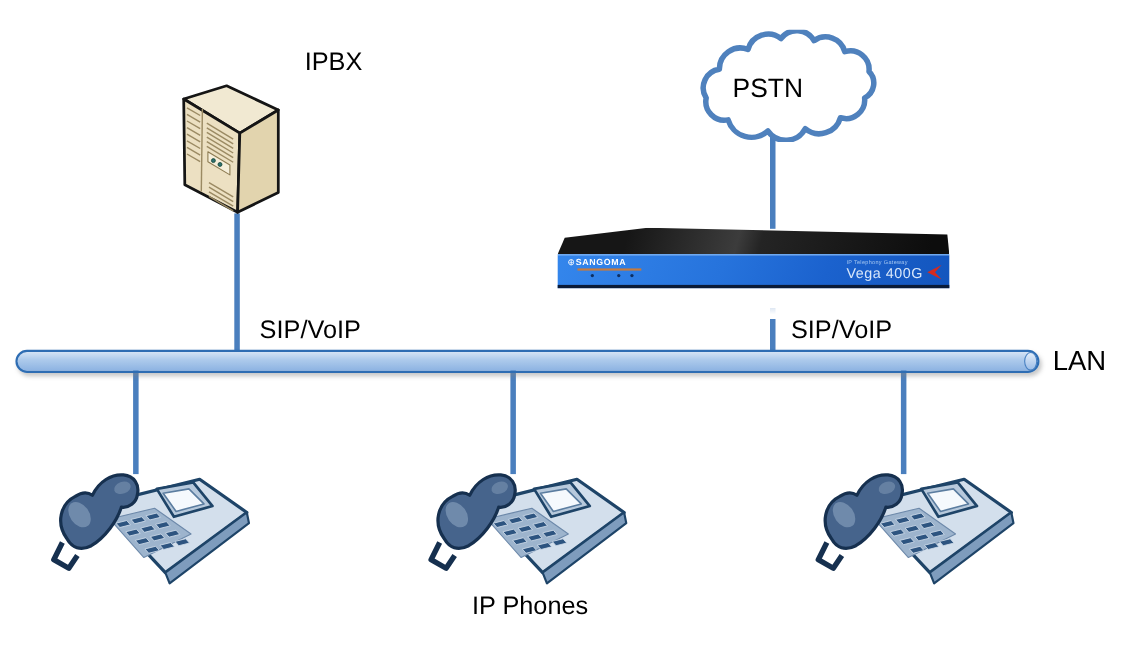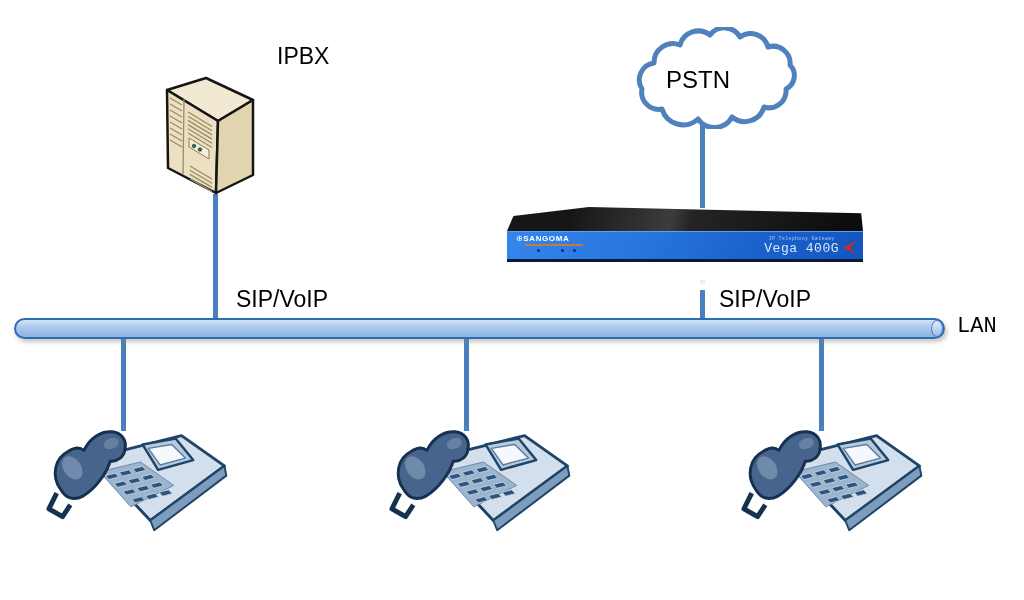--- a/index.html
+++ b/index.html
@@ -22,21 +22,21 @@
       clip-path:polygon(0% 100%,1.8% 38%,23% 0%,99.5% 26%,100% 100%);}
   .vega-front{position:relative;height:31px;width:100%;
       background:linear-gradient(113deg,#3486ec 0%,#2673dc 42%,#1b62ce 68%,#1355bd 100%);
       border-top:1px solid #5ea0f0;box-sizing:border-box;}
   .vega-front::after{content:"";position:absolute;left:0;bottom:0;width:100%;height:3px;background:#0a1b38;}
   .vega-brand{position:absolute;left:9px;top:3px;font-size:8px;font-weight:bold;
       color:#fff;letter-spacing:.6px;line-height:8px;}
   .vega-brand .globe{font-weight:normal;font-size:8px;}
   .vega-brand-bar{position:absolute;left:18px;top:12px;width:58px;height:2px;background:#e07a20;opacity:.85;}
   .led{position:absolute;width:3px;height:3px;border-radius:50%;background:#0d2f63;top:17px;}
-  .vega-model{position:absolute;right:24px;top:3px;text-align:center;line-height:9px;font-family:Liberation Mono, monospace;}
+  .vega-model{position:absolute;right:24px;top:3px;text-align:left;line-height:9px;}
   .vega-tagline{font-size:5px;color:#a5c7f1;letter-spacing:.3px;filter:blur(.3px);}
   .vega-name{font-size:13px;color:#d8e7fa;letter-spacing:.5px;}
   .vega-logo{position:absolute;right:6px;top:9px;}
   .vega-reflect-wrap{position:relative;height:28px;width:100%;overflow:hidden;}
   .vega-fade{position:absolute;left:0;top:0;width:100%;height:100%;
       background:linear-gradient(to bottom,rgba(255,255,255,.25) 0%,#ffffff 85%);}
   
   .trunk{position:absolute;left:722px;top:129px;font-size:23px;line-height:28px;}
   .trunk span{display:block;}
   svg{display:block;}
@@ -165,16 +165,17 @@
     <use href="#ipPhoneSymbol"></use>
   </svg>
 
   <div class="label" style="left:277px;top:43px;">IPBX</div>
 
 
   <div class="label" style="left:236px;top:286px;">SIP/VoIP</div>
 
   <div class="label" style="left:719px;top:286px;">SIP/VoIP</div>
 
-  <div class="label" style="left:957px;top:314px;font-size:22px;font-family:Liberation Mono, monospace;">LAN</div>
+  <div class="label" style="left:957px;top:314px;font-size:25px;">LAN</div>
 
+  <div class="label" style="left:429px;top:537px;">IP Phones</div>
 
 </div>
 
 </body></html>

